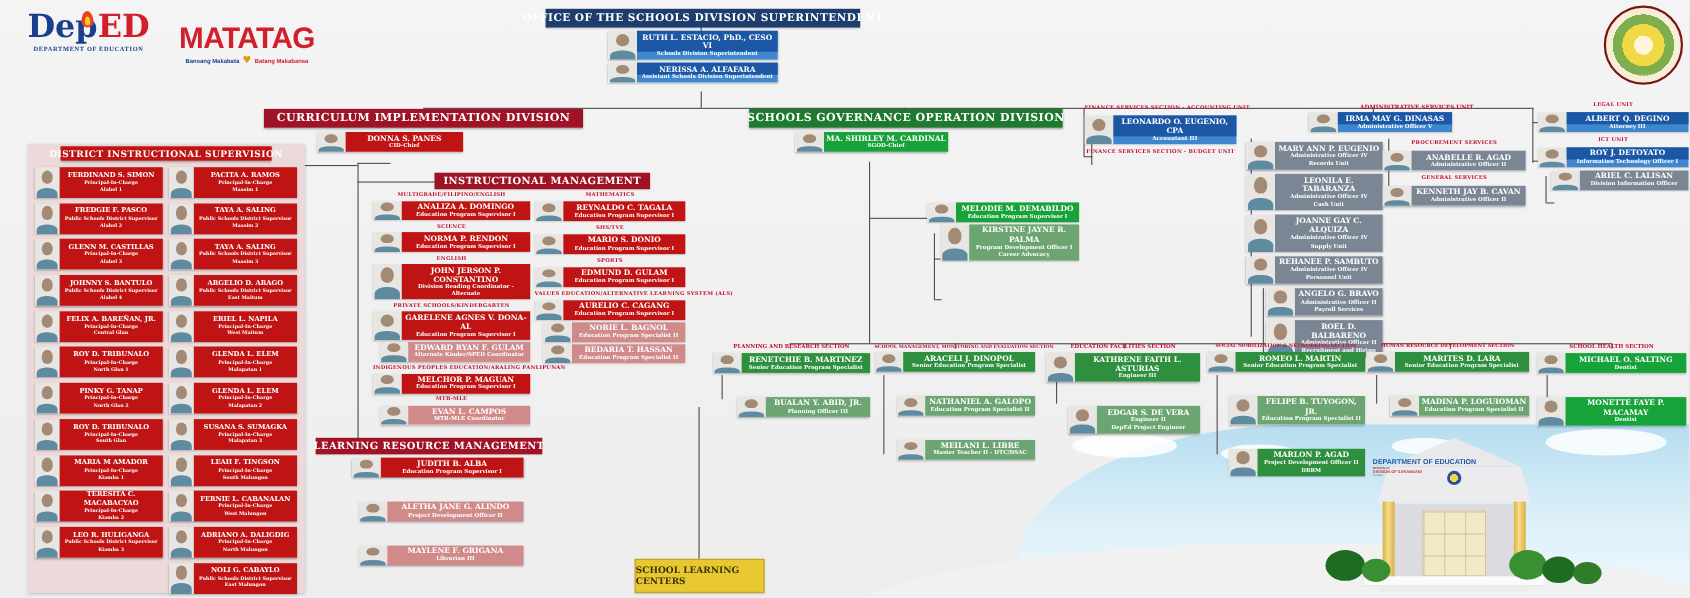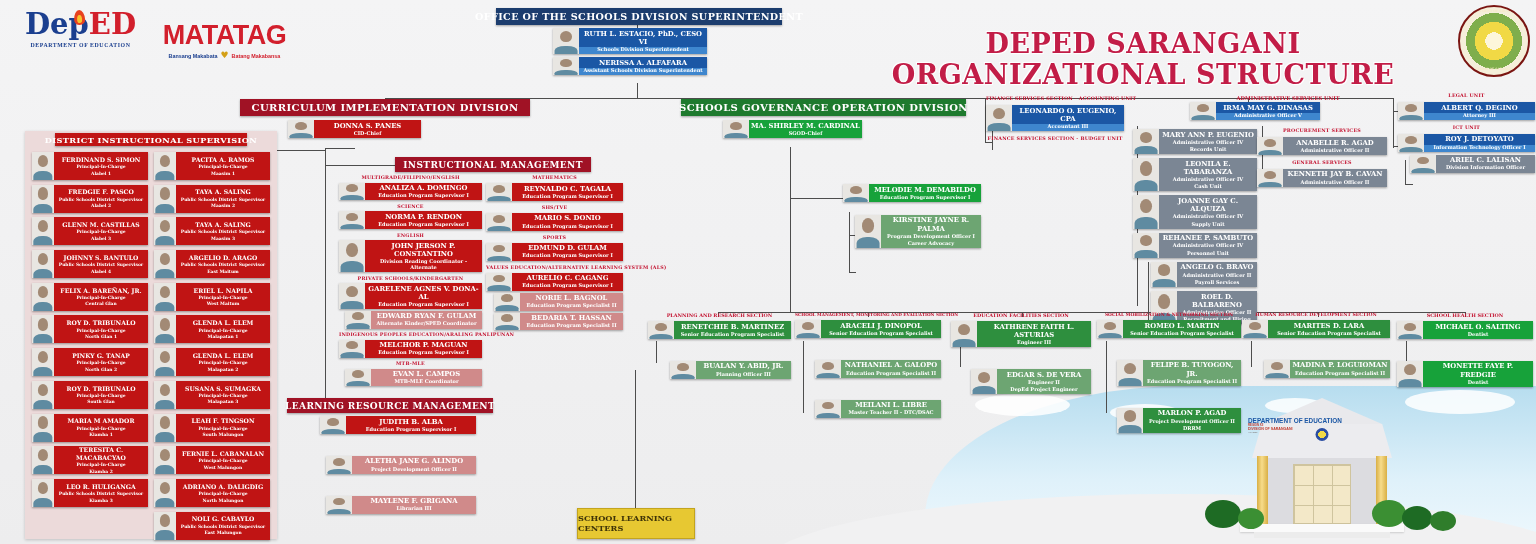--- a/index.html
+++ b/index.html
@@ -22,21 +22,21 @@
   .v-red .info{background:#c01414;}
   .v-red-light .info{background:#d08a8a;}
   .v-blue .info{background:#3e86ce;}
   .v-blue .nm{background:#1b57a5;}
   .v-gray .info{background:#7b8694;}
   .v-green .info{background:#17a23a;}
   .v-green-mid .info{background:#2e8f3e;}
   .v-green-sub .info{background:#6da572;}
   .cat-label{font-size:4.8px;font-weight:700;color:#c41230;text-align:center;margin:1px 0;
              letter-spacing:.2px;white-space:nowrap;}
-  .vlist{display:flex;flex-direction:column;position:absolute;} .g3{gap:3px;} .g4{gap:4px;} .g5{gap:22px;} .g6{gap:13px;}
+  .vlist{display:flex;flex-direction:column;position:absolute;} .g3{gap:3px;} .g4{gap:4px;} .g5{gap:22px;} .g6{gap:2px;}
   
   .hdr{position:absolute;color:#fff;font-weight:700;text-align:center;display:flex;align-items:center;
        justify-content:center;letter-spacing:.4px;box-shadow:0 1px 2px rgba(0,0,0,.35);white-space:nowrap;}
   .hdr-navy{background:#1c3d6e;}
   .hdr-red{background:#c01414;}
   .hdr-darkred{background:#a01225;}
   .hdr-green{background:#1e7a2e;}
   
   .district-panel{position:absolute;left:25px;top:131px;width:252px;height:408px;background:#ecdada;
                   box-shadow:0 1px 3px rgba(0,0,0,.2);}
@@ -209,21 +209,20 @@
       </div>
       <div class="card v-blue">
         <div class="photo"></div>
         <div class="info">
           <div class="nm">NERISSA A. ALFAFARA</div>
           <div class="rl">Assistant Schools Division Superintendent</div>
         </div>
       </div>
     </div>
 
-  <div class="page-title">DEPED SARANGANI ORGANIZATIONAL STRUCTURE</div>
   <div class="seal">
     <div class="st">DEPARTMENT OF EDUCATION</div>
     <div class="sb">DIVISION OF SARANGANI</div>
   </div>
 
   <div class="district-panel district">
     <div class="hdr hdr-red" style="left:50%;transform:translateX(-50%);top:2px;width:192px;height:13px;font-size:8.2px;">DISTRICT INSTRUCTIONAL SUPERVISION</div>
     <div class="vlist" style="left:7px;top:21px;width:116px;gap:4.7px;">
         <div class="card v-red">
           <div class="photo"></div>
@@ -816,20 +815,20 @@
         <div class="card v-green">
           <div class="photo"></div>
           <div class="info">
             <div class="nm">MICHAEL O. SALTING</div>
             <div class="rl">Dentist</div>
           </div>
         </div>
         <div class="card v-green">
           <div class="photo"></div>
           <div class="info">
-            <div class="nm">MONETTE FAYE P. FREDGIE</div>
+            <div class="nm">MONETTE FAYE P. MACAMAY</div>
             <div class="rl">Dentist</div>
           </div>
         </div>
       </div>
   </div>
 
 </div>
 
 </body></html>

